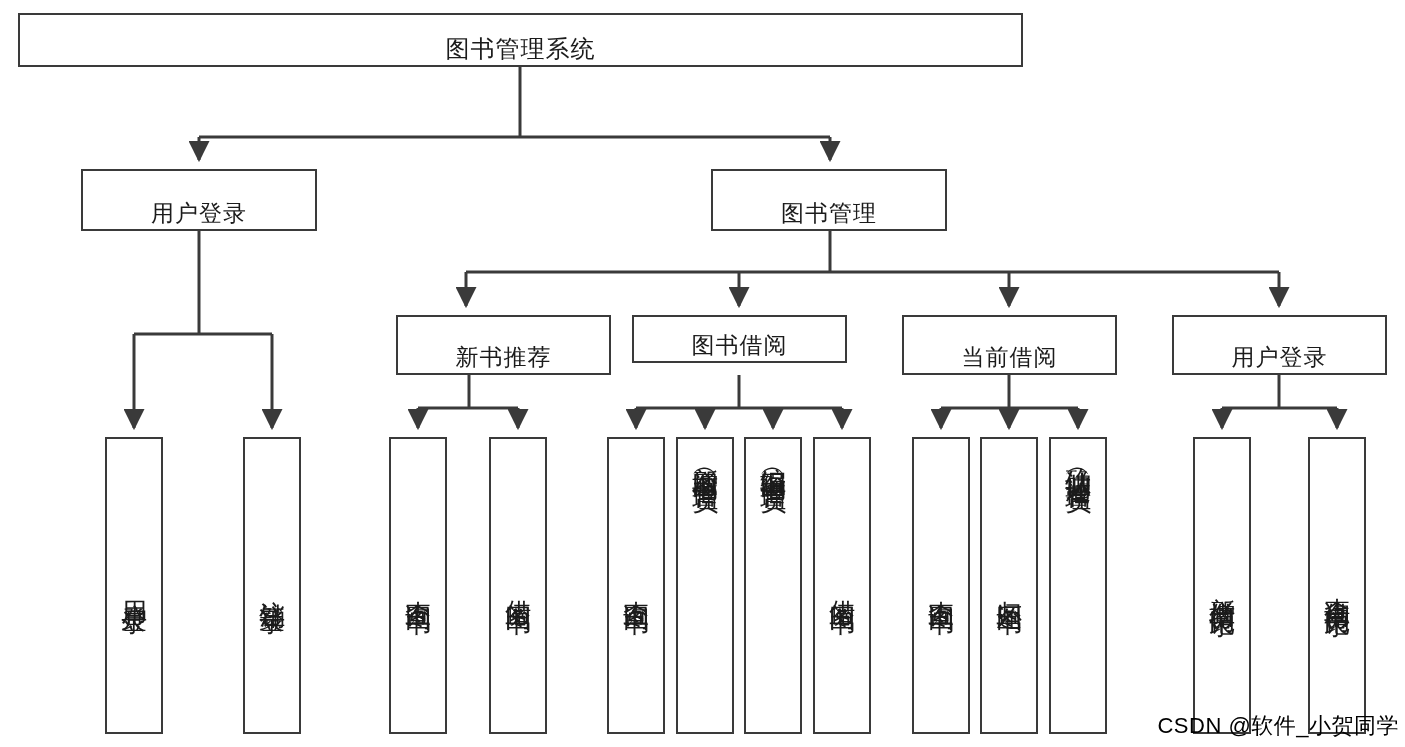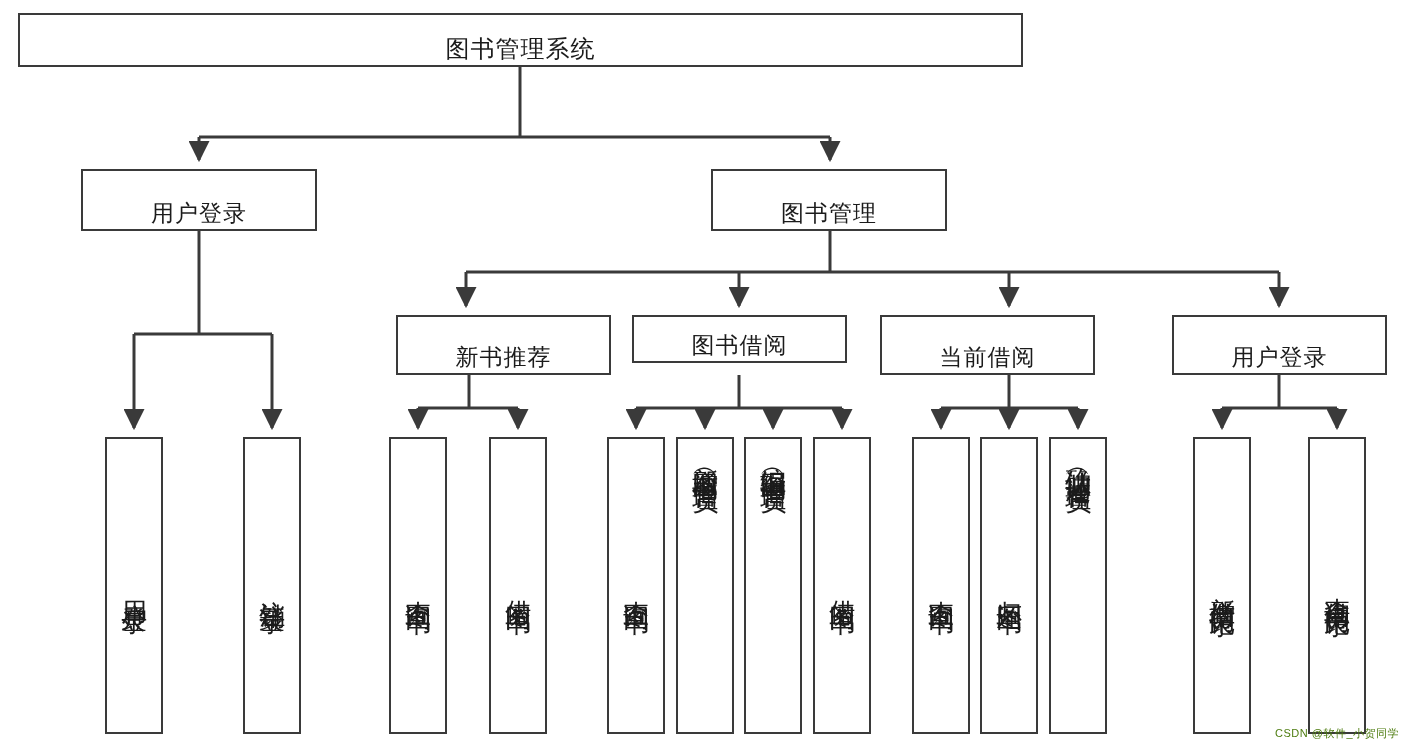--- a/index.html
+++ b/index.html
@@ -58,22 +58,22 @@
     color: #1b1b1b;
   }
   .node.leaf.center {
     align-items: center;
     padding-top: 0;
   }
   .watermark {
     position: absolute;
     right: 6px;
     bottom: 6px;
-    font-size: 11px;
-    color: #4d7c0f;
+    font-size: 22px;
+    color: #000000;
     white-space: nowrap;
     letter-spacing: 0.5px;
   }
 </style>
 </head>
 <body>
 
 <div id="canvas">
 
   <svg class="wires" viewBox="0 0 1405 747">
@@ -136,21 +136,21 @@
   <div class="node hbox" style="left:711px; top:169px; width:236px; height:62px;">
     <span>图书管理</span>
   </div>
 
   <div class="node hbox" style="left:362px; top:315px; width:215px; height:60px;margin-left:34px;">
     <span>新书推荐</span>
   </div>
   <div class="node hbox" style="left:632px; top:315px; width:215px; height:48px;">
     <span>图书借阅</span>
   </div>
-  <div class="node hbox" style="left:880px; top:315px; width:215px; height:60px;">
+  <div class="node hbox" style="left:902px; top:315px; width:215px; height:60px;">
     <span>当前借阅</span>
   </div>
   <div class="node hbox" style="left:1172px; top:315px; width:215px; height:60px;">
     <span>用户登录</span>
   </div>
 
   <div class="node leaf center" style="left:105px; top:437px; width:58px; height:297px;">
     <span class="vtext">用户登录</span>
   </div>
   <div class="node leaf center" style="left:243px; top:437px; width:58px; height:297px;">

